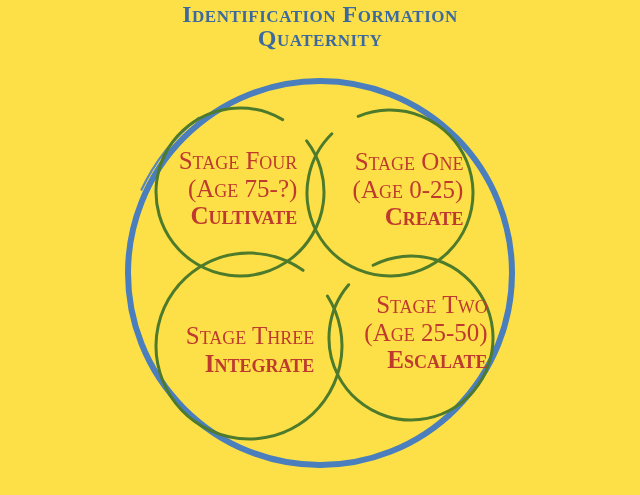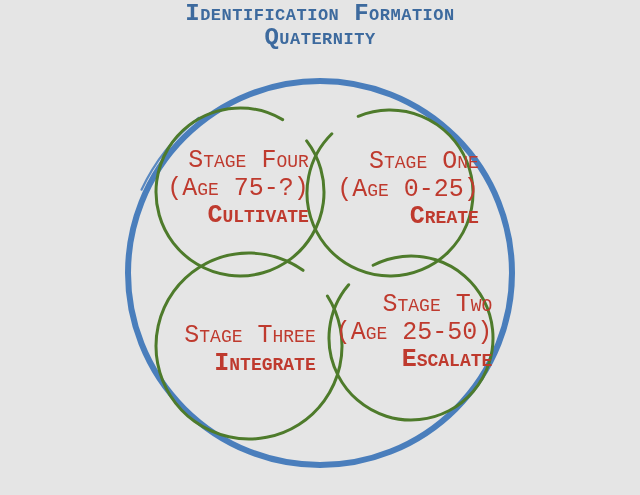--- a/index.html
+++ b/index.html
@@ -4,23 +4,23 @@
 <style>
   html, body {
     margin: 0;
     padding: 0;
     background: #ffffff;
   }
   .canvas {
     position: relative;
     width: 640px;
     height: 495px;
-    background: #e5e5e5;
+    background: #fde047;
     overflow: hidden;
-    font-family: Liberation Mono, monospace;
+    font-family: Liberation Serif, serif;
   }
   .diagram-title {
     position: absolute;
     left: 0;
     top: 2px;
     width: 640px;
     text-align: center;
     color: #3D6A9E;
     font-variant: small-caps;
     font-weight: bold;
@@ -83,19 +83,19 @@
     <div class="s-name">Stage One</div>
     <div class="s-age">(Age 0-25)</div>
     <div class="s-action">Create</div>
   </div>
 
   <div class="stage" style="left:250px; top:343px;margin-top:6px;">
     <div class="s-name">Stage Three</div>
     <div class="s-action">Integrate</div>
   </div>
 
-  <div class="stage" style="left:414px; top:332px;">
+  <div class="stage" style="left:426px; top:332px;">
     <div class="s-name">Stage Two</div>
     <div class="s-age">(Age 25-50)</div>
     <div class="s-action">Escalate</div>
   </div>
 
 </div>
 
 </body></html>

